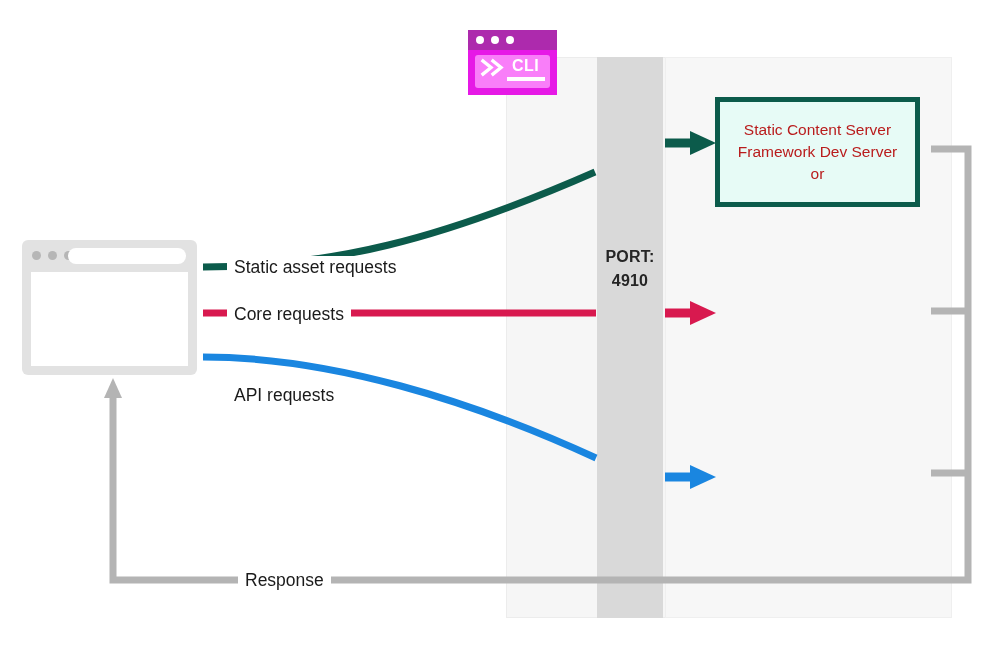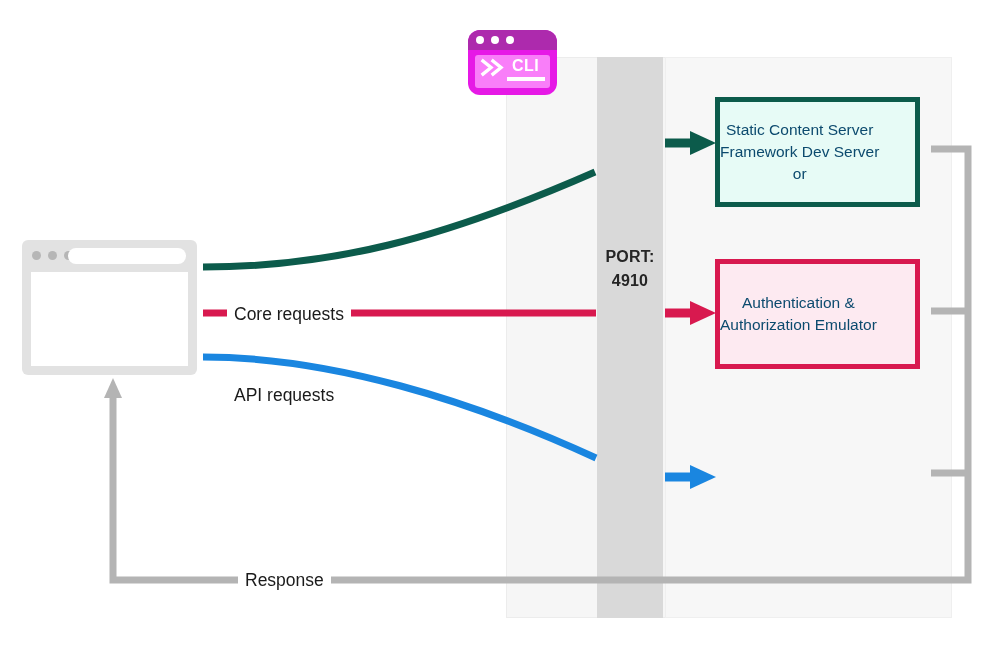--- a/index.html
+++ b/index.html
@@ -24,39 +24,39 @@
   .browser-dots{position:absolute;left:10px;top:11px;display:flex;gap:7px;}
   .browser-dots i{display:block;width:9px;height:9px;border-radius:50%;
                   background:#b6b6b6;}
   .browser-url{position:absolute;left:46px;top:8px;width:118px;height:16px;
                background:#ffffff;border-radius:8px;}
   .browser-page{position:absolute;left:9px;top:32px;width:157px;height:94px;
                 background:#ffffff;}
 
   
   .cli{position:absolute;left:468px;top:30px;width:89px;height:65px;
-       background:#e619e6;border-radius:12px;overflow:hidden;}
+       background:#e619e6;border-radius:0;overflow:hidden;}
   .cli-bar{position:absolute;left:0;top:0;width:89px;height:20px;background:#ad2aad;}
   .cli-bar i{position:absolute;top:6px;width:8px;height:8px;border-radius:50%;
              background:#ffffff;}
   .cli-bar i:nth-child(1){left:8px;}
   .cli-bar i:nth-child(2){left:23px;}
   .cli-bar i:nth-child(3){left:38px;}
   .cli-screen{position:absolute;left:7px;top:25px;width:75px;height:33px;
               background:#f97ef9;border-radius:3px;}
   .cli-screen svg{position:absolute;left:5px;top:3px;}
   .cli-text{position:absolute;left:37px;top:2px;font-size:16px;font-weight:bold;
             color:#ffffff;line-height:18px;letter-spacing:.5px;}
   .cli-underline{position:absolute;left:32px;top:22px;width:38px;height:4px;
                  background:#ffffff;}
 
   
   .svc{position:absolute;box-sizing:border-box;display:flex;align-items:center;
-       justify-content:flex-start;text-align:center;font-size:15.5px;line-height:22px;
-       color:#0c4a6e;border-width:5px;border-style:solid;}
+       justify-content:center;text-align:center;font-size:15.5px;line-height:22px;
+       color:#b91c1c;border-width:5px;border-style:solid;}
   .svc-green{left:715px;top:97px;width:205px;height:110px;
              border-color:#0c5b4b;background:#e7fbf6;}
   .svc-pink{left:715px;top:259px;width:205px;height:110px;
             border-color:#d8194f;background:#fdeaf1;}
   .svc-blue{left:715px;top:421px;width:205px;height:110px;
             border-color:#1a86e0;background:#eaf4fd;}
 
   
   .lbl{position:absolute;font-size:17.5px;color:#1a1a1a;background:#ffffff;
        padding:0 7px;line-height:22px;white-space:nowrap;}
@@ -152,24 +152,19 @@
     </g>
   </svg>
 
   <div class="svc svc-green">
     <div>
       <div>Static Content Server</div>
       <div>Framework Dev Server</div>
       <div>or</div>
     </div>
   </div>
-  <div class="svc svc-pink">
-    <div>
-      <div>Authentication &amp;</div>
-      <div>Authorization Emulator</div>
-    </div>
-  </div>
 
+  <div class="lbl lbl-static">Static asset requests</div>
   <div class="lbl lbl-auth">Core requests</div>
   <div class="lbl lbl-api">API requests</div>
   <div class="lbl lbl-response">Response</div>
 
 </div>
 
 </body></html>

